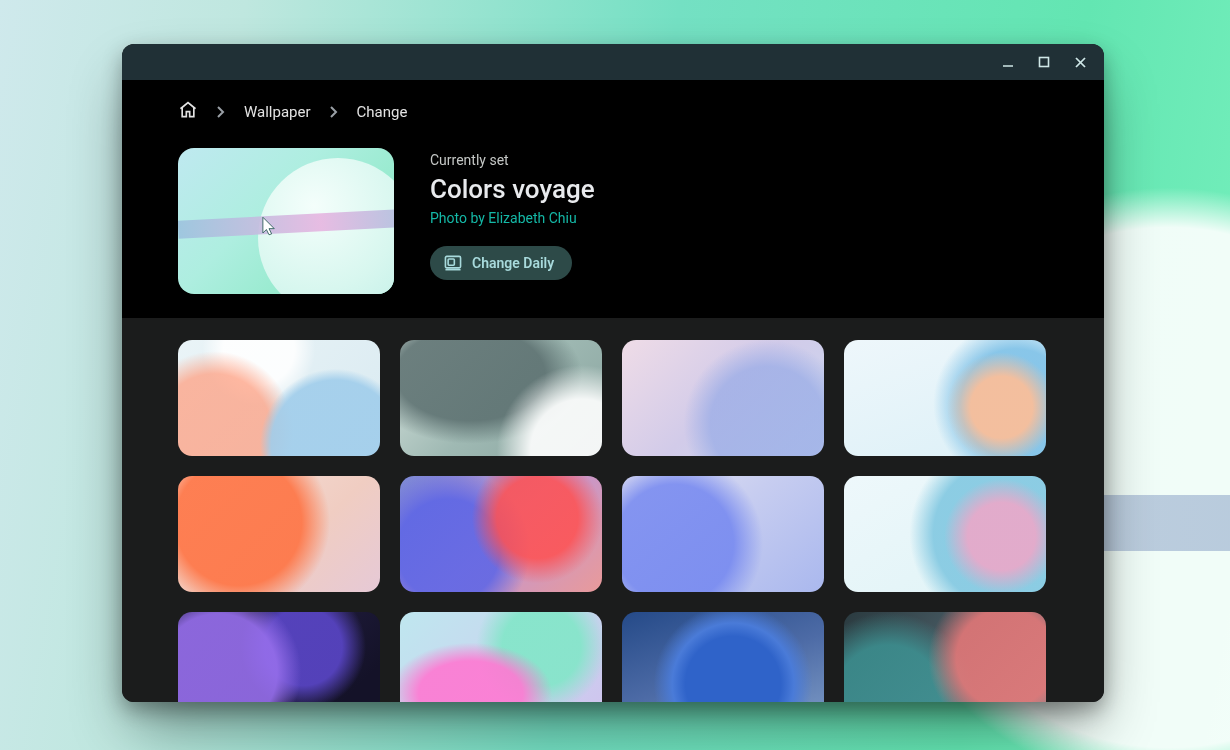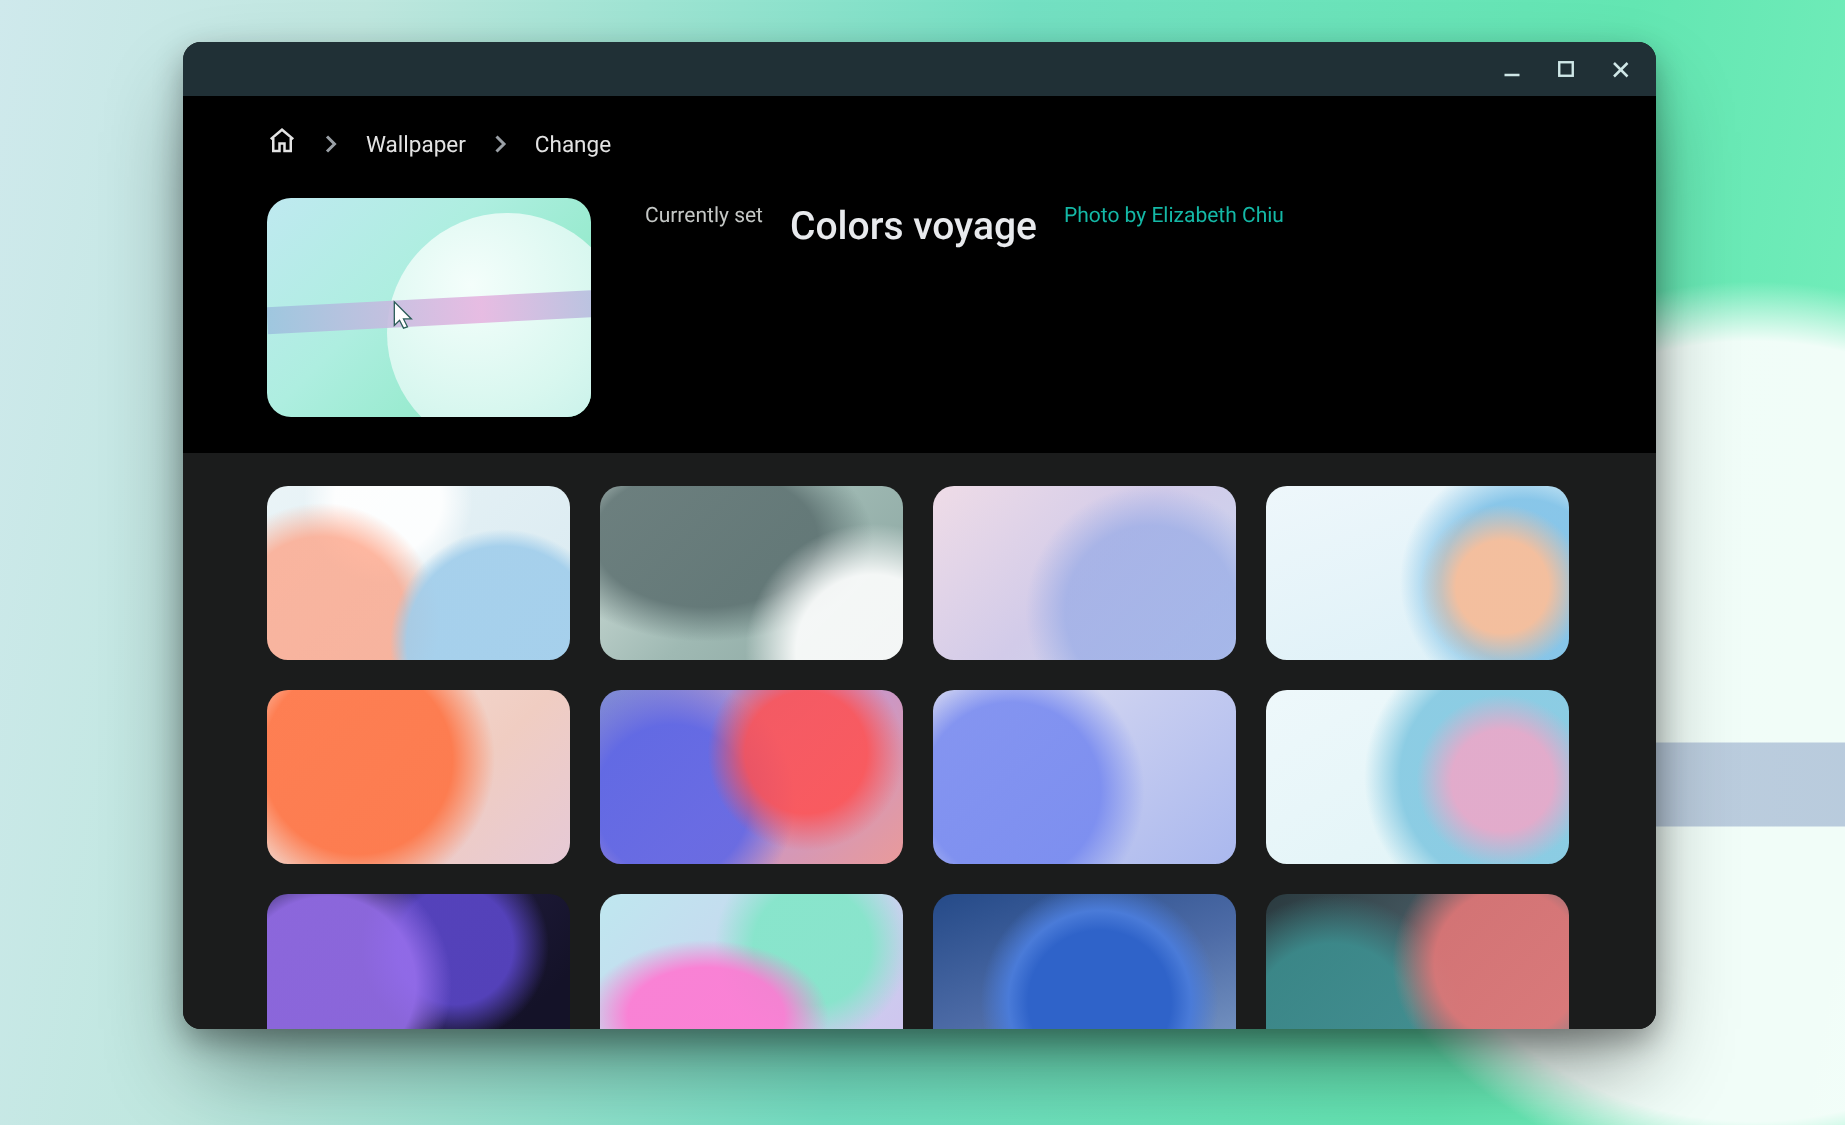--- a/index.html
+++ b/index.html
@@ -9,21 +9,21 @@
     background:
       radial-gradient(circle at 95% 65%, rgba(255,255,255,0.9) 0 260px, rgba(255,255,255,0) 300px),
       linear-gradient(100deg, #cfe9ec 0%, #bfe7df 18%, #74e0c3 50%, #63e6b2 80%, #77f0bd 100%);
   }
   .planet-ring {
     position: absolute; left: 600px; top: 495px; width: 800px; height: 56px;
     background: linear-gradient(90deg, #b3c1d9 0%, #9cb3cf 100%);
     opacity: .7;
   }
   .window {
-    position: absolute; left: 122px; top: 28px; width: 982px; height: 658px;
+    position: absolute; left: 122px; top: 44px; width: 982px; height: 658px;
     background: #161717; border-radius: 12px; overflow: hidden;
     box-shadow: 0 30px 60px -10px rgba(0,0,0,.45), 0 8px 20px rgba(0,0,0,.30);
   }
   .titlebar {
     height: 36px; background: #203036; display: flex; justify-content: flex-end; align-items: center;
     padding: 0 10px; gap: 8px;
   }
   .tb-btn { width: 28px; height: 28px; display:flex; align-items:center; justify-content:center; color:#cfe7e7; border-radius:4px; }
   .content-top { padding: 10px 56px 24px 56px; background:#000; }
   .breadcrumb { display:flex; align-items:center; gap: 18px; color:#e3e3e3; font-size:15px; height: 44px; }
@@ -40,21 +40,21 @@
     background: radial-gradient(circle at 35% 30%, #f4fefb 0%, #d8f7ef 55%, #bdeee6 100%);
   }
   .thumb-current .ring {
     position:absolute; left:0; top:66px; width:260px; height:18px;
     background: linear-gradient(90deg, #9cc3de 0%, #e6b5e0 55%, #9cc3de 100%);
     opacity:.9; transform: rotate(-3deg);
   }
   .thumb-current .cursor {
     position:absolute; left:84px; top:68px; width:14px; height:20px; color:#fff;
   }
-  .meta { display:flex; flex-direction:row; gap:18px; color:#e8eaed; padding-top:4px; }
+  .meta { display:flex; flex-direction:column; gap:6px; color:#e8eaed; padding-top:4px; }
   .meta .label { font-size:14px; color:#c4c7c5; }
   .meta .title { font-size:26px; font-weight:500; }
   .meta .byline { font-size:14px; color:#14b8a6; }
   .chip {
     margin-top:14px; align-self:flex-start; display:inline-flex; align-items:center; gap:10px;
     background:#2d4a48; color:#a8dadc; font-weight:600; font-size:14px;
     padding: 9px 18px 9px 14px; border-radius: 22px;
   }
   .grid-wrap { background:#1b1c1c; padding: 22px 56px 0 56px; height: 100%; }
   .grid { display:grid; grid-template-columns: repeat(4, 202px); gap: 20px; }
@@ -161,20 +161,28 @@
           <div class="planet"></div>
           <div class="ring"></div>
           <svg class="cursor" viewBox="0 0 16 22">
               <path d="M1 1l0 18 4-4 3 6 3-1-3-6 6 0z" fill="#ffffff" stroke="#2b5d58" stroke-width="1"></path>
             </svg>
         </div>
         <div class="meta">
           <div class="label">Currently set</div>
           <div class="title">Colors voyage</div>
           <div class="byline">Photo by Elizabeth Chiu</div>
+          <div class="chip">
+            <svg width="18" height="16" viewBox="0 0 20 18" fill="none" stroke="#a8dadc" stroke-width="1.8">
+              <rect x="1.5" y="1.5" width="17" height="13" rx="1.5"></rect>
+              <rect x="4.5" y="4.5" width="7" height="7" rx="1"></rect>
+              <line x1="1.5" y1="16.5" x2="18.5" y2="16.5"></line>
+            </svg>
+            <span>Change Daily</span>
+          </div>
         </div>
       </div>
     </div>
 
     <div class="grid-wrap">
       <div class="grid">
         <div class="tile t1"></div>
         <div class="tile t2"></div>
         <div class="tile t3"></div>
         <div class="tile t4"></div>

